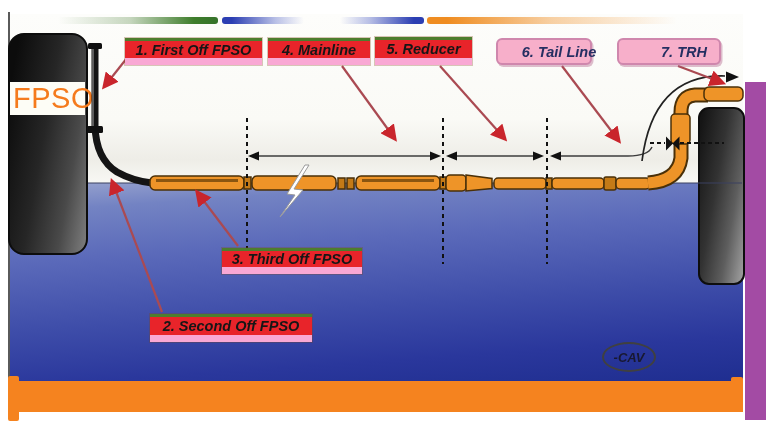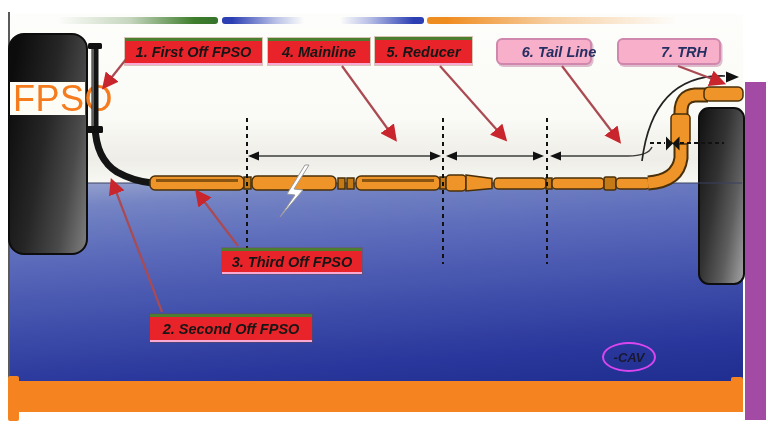--- a/index.html
+++ b/index.html
@@ -22,40 +22,40 @@
   .bar-blue2{left:340px;width:84px;
      background:linear-gradient(to left,#2b3eb2 12%,rgba(55,75,190,.35) 65%,rgba(55,75,190,0));}
   .bar-orange{left:427px;width:250px;
      background:linear-gradient(to right,#ef8c20 8%,rgba(239,140,32,.4) 50%,rgba(239,140,32,0));}
   
   .fpso-vessel{left:8px;top:33px;width:80px;height:222px;border-radius:16px;
      background:linear-gradient(100deg,#0c0c0c 8%,#262626 45%,#4a4a4a 75%,#787878 97%);
      border:2px solid #0d0d0d;box-sizing:border-box;}
   .fpso-strip{left:10px;top:82px;width:75px;height:33px;background:#fdfdf6;
      display:flex;align-items:center;padding-left:3px;box-sizing:border-box;}
-  .fpso-text{font-size:36px;letter-spacing:.5px;color:#f57b1d;line-height:1;}
+  .fpso-text{font-size:29px;letter-spacing:.5px;color:#f57b1d;line-height:1;}
   .buoy{left:698px;top:107px;width:47px;height:178px;border-radius:11px;
      background:linear-gradient(100deg,#151515 5%,#333 40%,#5e5e5e 70%,#9b9b9b 97%);
      border:2px solid #0e0e0e;box-sizing:border-box;}
   
   .lbl{display:flex;align-items:center;justify-content:center;white-space:nowrap;
        font:italic 700 14.5px "Liberation Sans",sans-serif;color:#161616;box-sizing:border-box;}
-  .lbl.red{background:#e8242a;border-top:3px solid #4d7d2e;border-bottom:2px solid #f9a8d4;
+  .lbl.red{background:#e8242a;border-top:3px solid #4d7d2e;border-bottom:7px solid #f9a8d4;
        box-shadow:0 0 0 1px rgba(130,70,25,.3);}
   .lbl.pink{background:#f7afca;border:2px solid #cf87ad;border-radius:6px;color:#252f62;
        box-shadow:1.5px 2px 0 rgba(175,95,135,.4);padding-left:30px;}
   #lbl1{left:125px;top:38px;width:137px;height:27px;}
   #lbl4{left:268px;top:38px;width:102px;height:27px;}
   #lbl5{left:375px;top:37px;width:97px;height:28px;}
   #lbl6{left:496px;top:38px;width:96px;height:27px;}
   #lbl7{left:617px;top:38px;width:104px;height:27px;}
   #lbl3{left:222px;top:248px;width:140px;height:26px;}
   #lbl2{left:150px;top:314px;width:162px;height:28px;}
   
-  .cav{left:602px;top:342px;width:54px;height:30px;border:2px solid #d946ef;border-radius:50%;
+  .cav{left:602px;top:342px;width:54px;height:30px;border:2px solid #404040;border-radius:50%;
        display:flex;align-items:center;justify-content:center;
        font:italic 700 13px "Liberation Sans",sans-serif;color:#181830;box-sizing:border-box;}
   
   .bottom-bar{left:8px;top:381px;width:735px;height:31px;background:#f5831f;}
   .bottom-tab-left{left:8px;top:376px;width:11px;height:45px;background:#f5831f;border-radius:2px;}
   .bottom-tab-right{left:731px;top:377px;width:12px;height:20px;background:#f5831f;border-radius:2px;}
   .purple-bar{left:745px;top:82px;width:21px;height:338px;background:#a34ba4;}
   .line-art{left:0;top:0;width:768px;height:435px;pointer-events:none;}
   .z1{z-index:1}.z2{z-index:2}.z3{z-index:3}.z4{z-index:4}.z5{z-index:5}.z6{z-index:6}.z7{z-index:7}
 </style>

